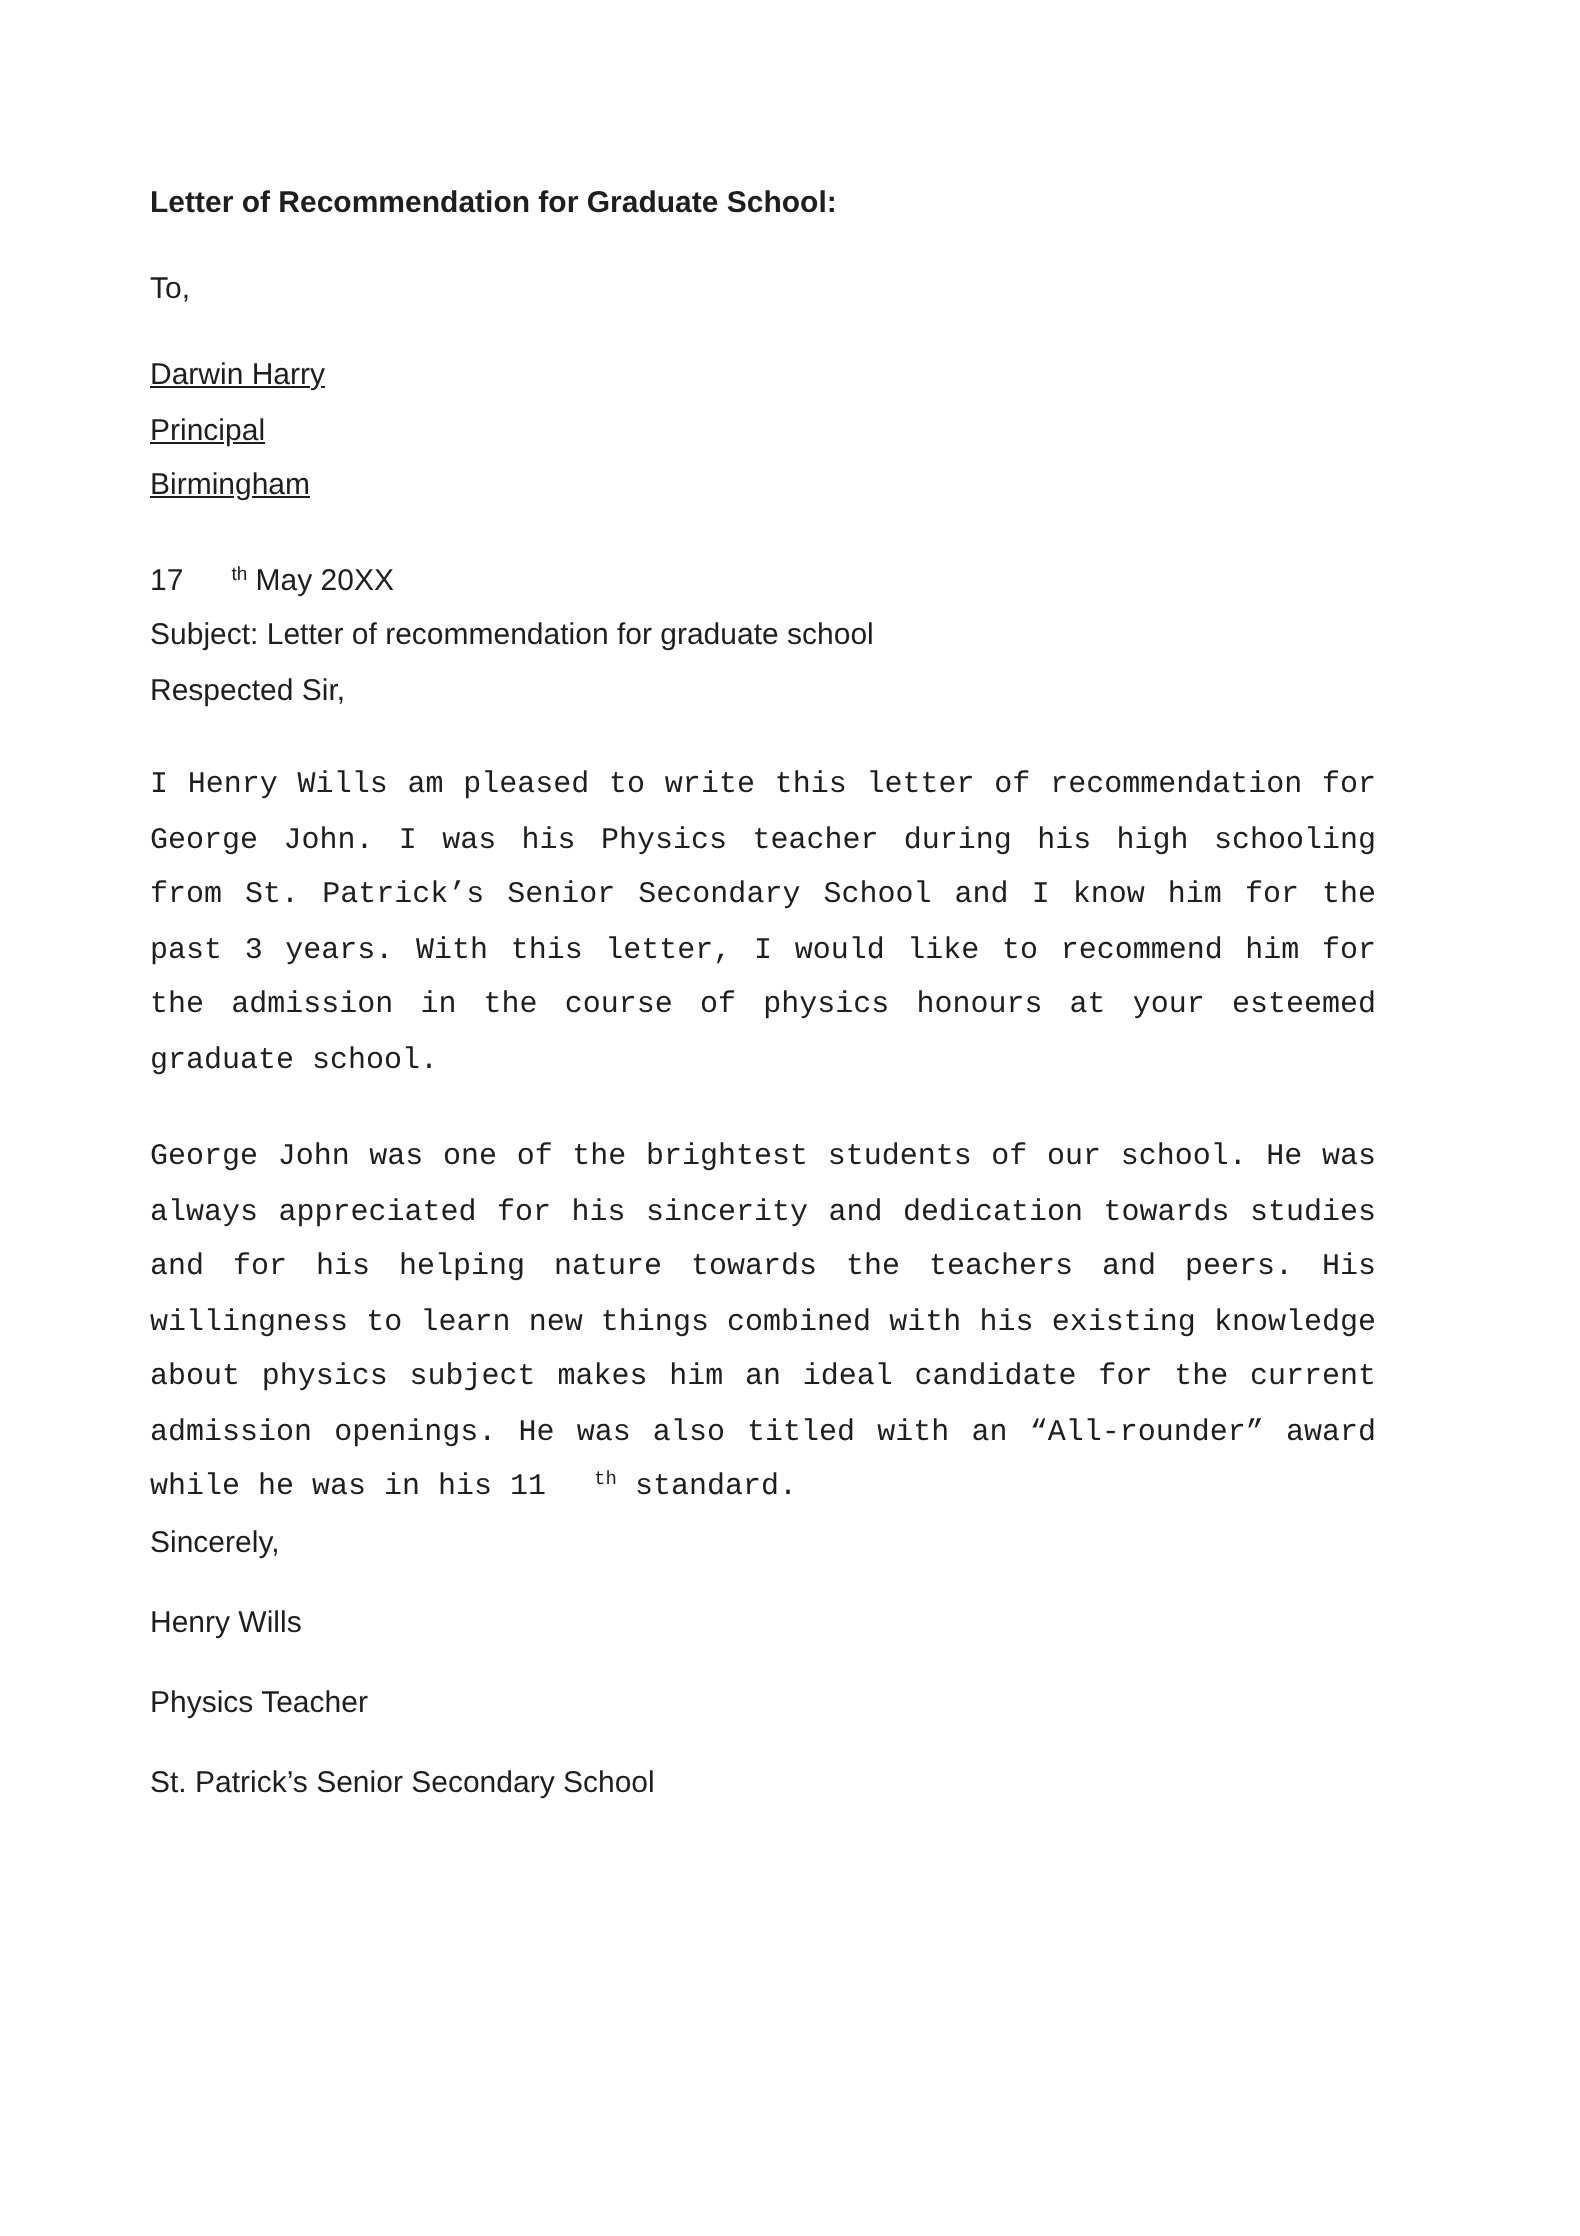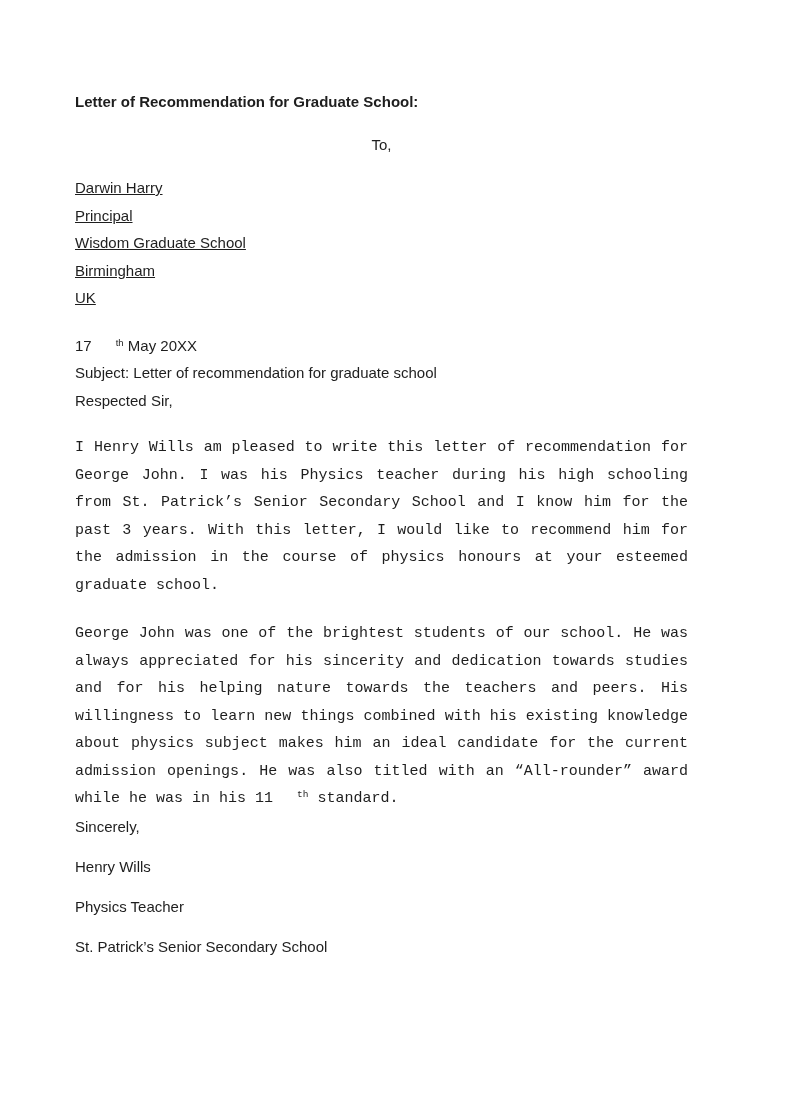--- a/index.html
+++ b/index.html
@@ -17,21 +17,21 @@
     padding: 88px 102px 0 75px;
     font-size: 15px;
     line-height: 27.5px;
     -webkit-font-smoothing: antialiased;
   }
   .title {
     font-weight: bold;
     margin-bottom: 15px;
     line-height: 27.5px;
   }
-  .to-line { margin-bottom: 16px; text-align: center; }
+  .to-line { margin-bottom: 16px; }
   .recipient-block { margin-bottom: 20px; text-decoration: underline; }
   .date-block { margin-bottom: 20px; }
   .para {
     text-align: justify;
     margin-bottom: 0;
     font-family: Liberation Mono, monospace;
   }
   .para-gap-after { margin-bottom: 21px; }
   .para-gap-small-after { margin-bottom: 15px; }
   .closing-line { margin-bottom: 12.5px; }
@@ -49,23 +49,21 @@
 
 <div class="doc">
 
   <div class="title">Letter of Recommendation for Graduate School:</div>
 
   <div class="to-line">To,</div>
 
   <div class="recipient-block">
     <div>Darwin Harry</div>
     <div>Principal</div>
-    <div>Wisdom Graduate School</div>
     <div>Birmingham</div>
-    <div>UK</div>
   </div>
 
   <div class="date-block">
     <div><span>17</span><sup>th</sup><span> May 20XX</span></div>
     <div>Subject: Letter of recommendation for graduate school</div>
     <div>Respected Sir,</div>
   </div>
 
   <p class="para para-gap-after">I Henry Wills am pleased to write this letter of recommendation for George John. I was his Physics teacher during his high schooling from St. Patrick’s Senior Secondary School and I know him for the past 3 years. With this letter, I would like to recommend him for the admission in the course of physics honours at your esteemed graduate school.</p>
 

